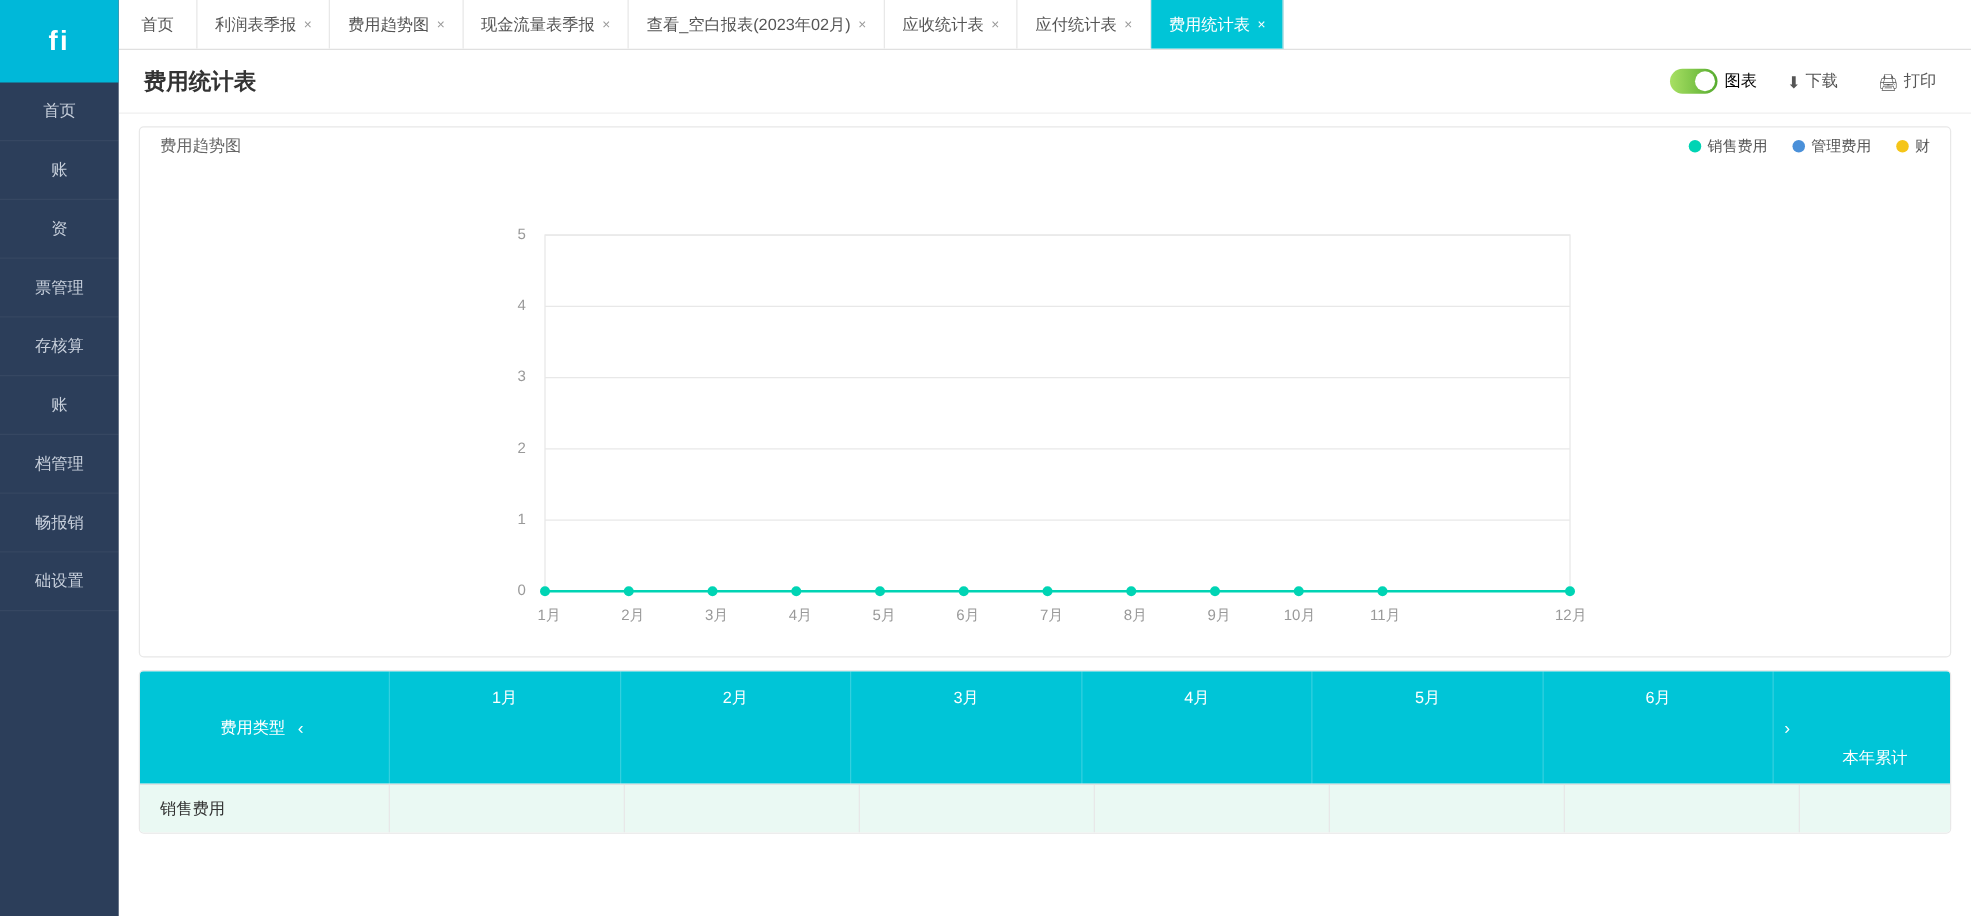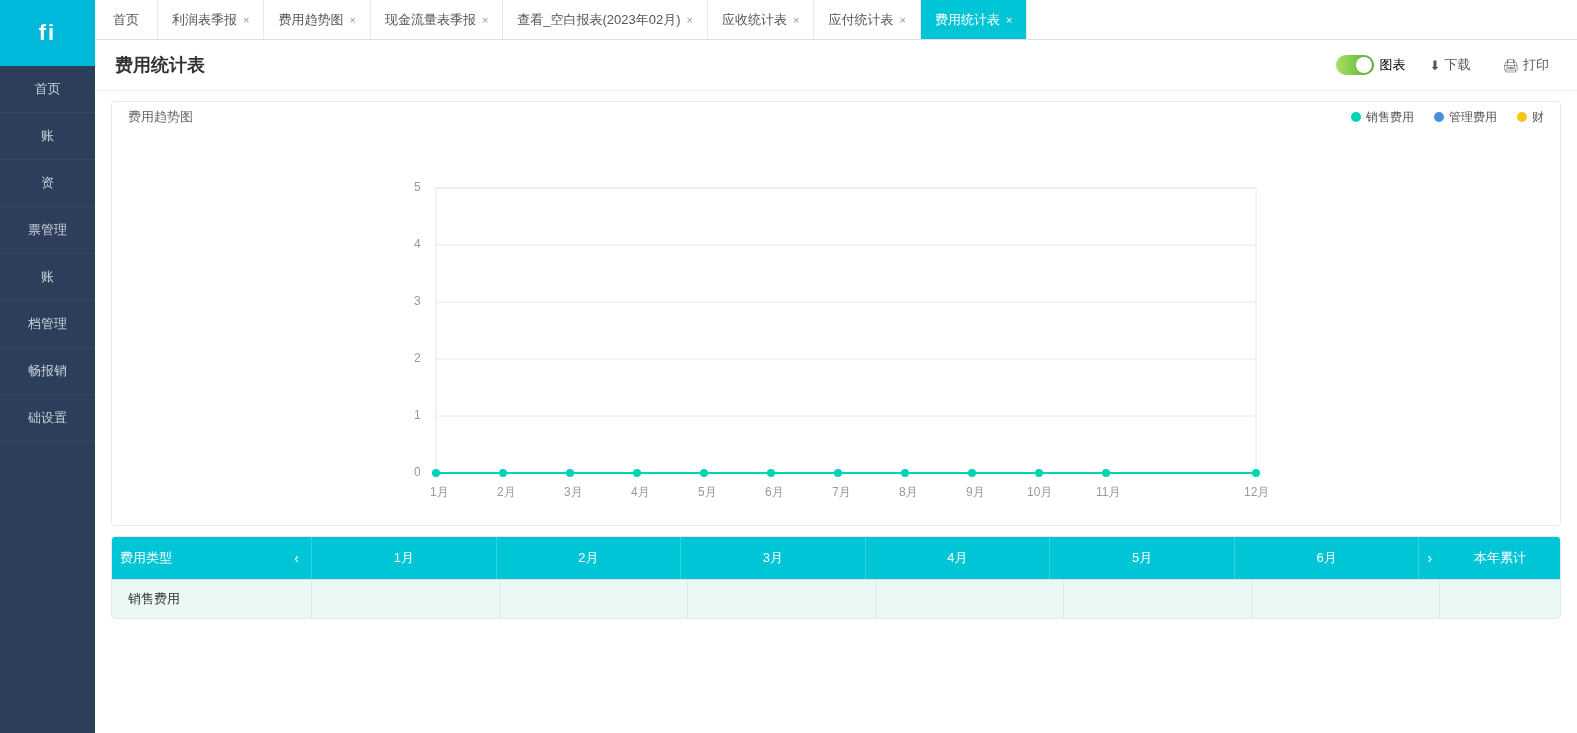--- a/index.html
+++ b/index.html
@@ -208,26 +208,27 @@
     .table-header-cell {
       padding: 12px 8px;
       text-align: center;
       flex: 1;
       border-right: 1px solid rgba(255,255,255,0.2);
     }
     .table-header-cell.type-col {
       flex: 0 0 200px;
       display: flex;
       align-items: center;
-      justify-content: space-between;
+      justify-content: center;
       gap: 6px;
     }
     .table-header-cell.last-col {
       flex: 0 0 120px;
       border-right: none;
+      margin-top: 48px;
     }
     .nav-arrow {
       cursor: pointer;
       font-size: 14px;
       padding: 0 4px;
     }
     .table-data-row {
       display: flex;
       background: #eaf9f3;
       border-top: 1px solid #e0e0e0;
@@ -252,20 +253,21 @@
   </style>
 </head>
 <body>
 
 <div class="sidebar">
   <div class="sidebar-logo">fi</div>
   <div class="sidebar-item">首页</div>
   <div class="sidebar-item">账</div>
   <div class="sidebar-item">资</div>
   <div class="sidebar-item">票管理</div>
+  <div class="sidebar-item">存核算</div>
   <div class="sidebar-item">账</div>
   <div class="sidebar-item">档管理</div>
   <div class="sidebar-item">畅报销</div>
   <div class="sidebar-item">础设置</div>
 </div>
 
 <div class="main">
 
   <div class="tab-bar">
     <div class="tab home">首页</div>

